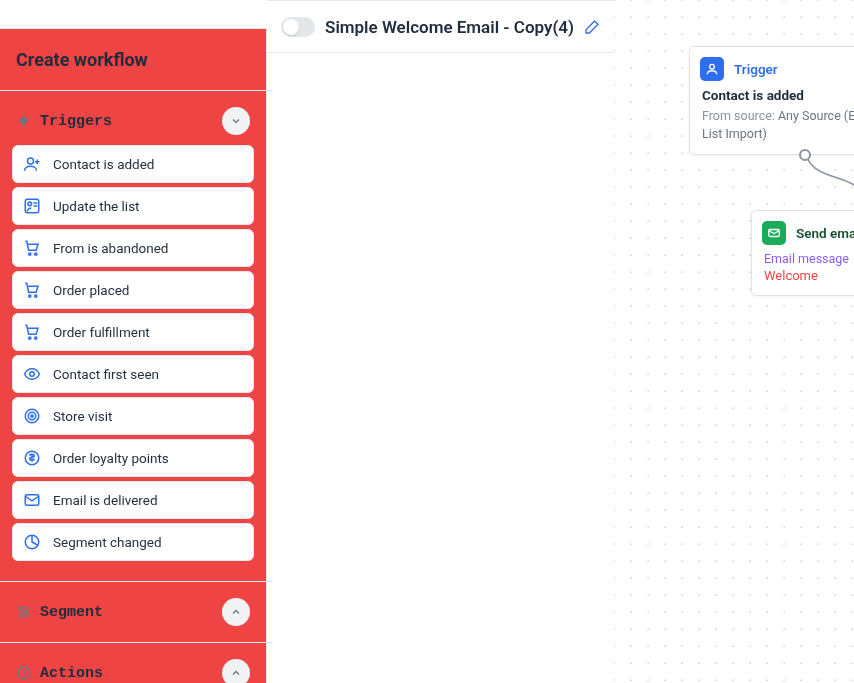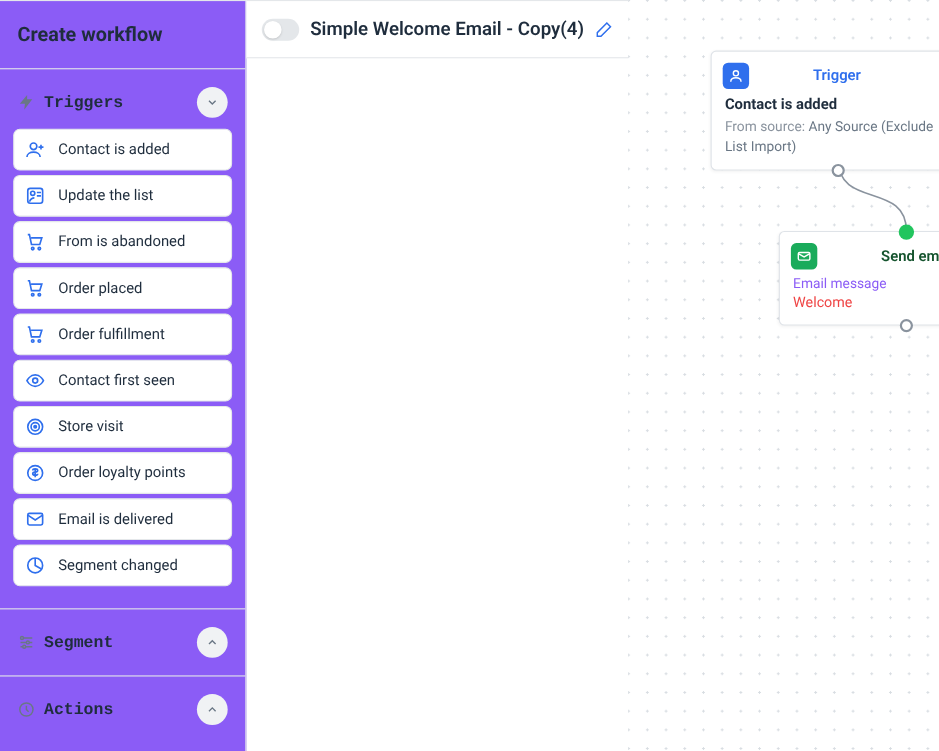--- a/index.html
+++ b/index.html
@@ -8,28 +8,29 @@
       font-size: 14px;
       color: #1f2d3d;
       background: #fff;
       width: 854px;
       height: 683px;
       overflow: hidden;
       display: flex;
     }
     
     .sidebar {
-      width: 224px;
+      width: 267px;
       border-right: 1px solid #e4e7ea;
       border-top: 1px solid #e4e7ea;
       display: flex;
       flex-direction: column;
-      background: #8b5cf6;
+      background: #ef4444;
       position: relative;
       z-index: 2;
+      margin-top: 28px;
     }
     .sidebar-header {
       padding: 20px 16px 20px 16px;
       border-bottom: 1px solid #e4e7ea;
     }
     .sidebar-header h1 {
       font-size: 18px;
       font-weight: 700;
       color: #1f2d3d;
     }
@@ -190,21 +191,20 @@
       display: flex;
       align-items: center;
       justify-content: center;
       flex-shrink: 0;
     }
     .node-icon-blue { background: #2f6fed; color: #fff; }
     .node-icon-green { background: #1aab5b; color: #fff; }
     .node-type {
       font-size: 13.5px;
       font-weight: 600;
-      margin-left: 48px;
     }
     .node-type.blue { color: #2f6fed; }
     .node-type.green { color: #14532d; }
     .node-body {
       padding: 6px 12px 12px 12px;
     }
     .node-title {
       font-size: 13.5px;
       font-weight: 700;
       color: #1f2d3d;

